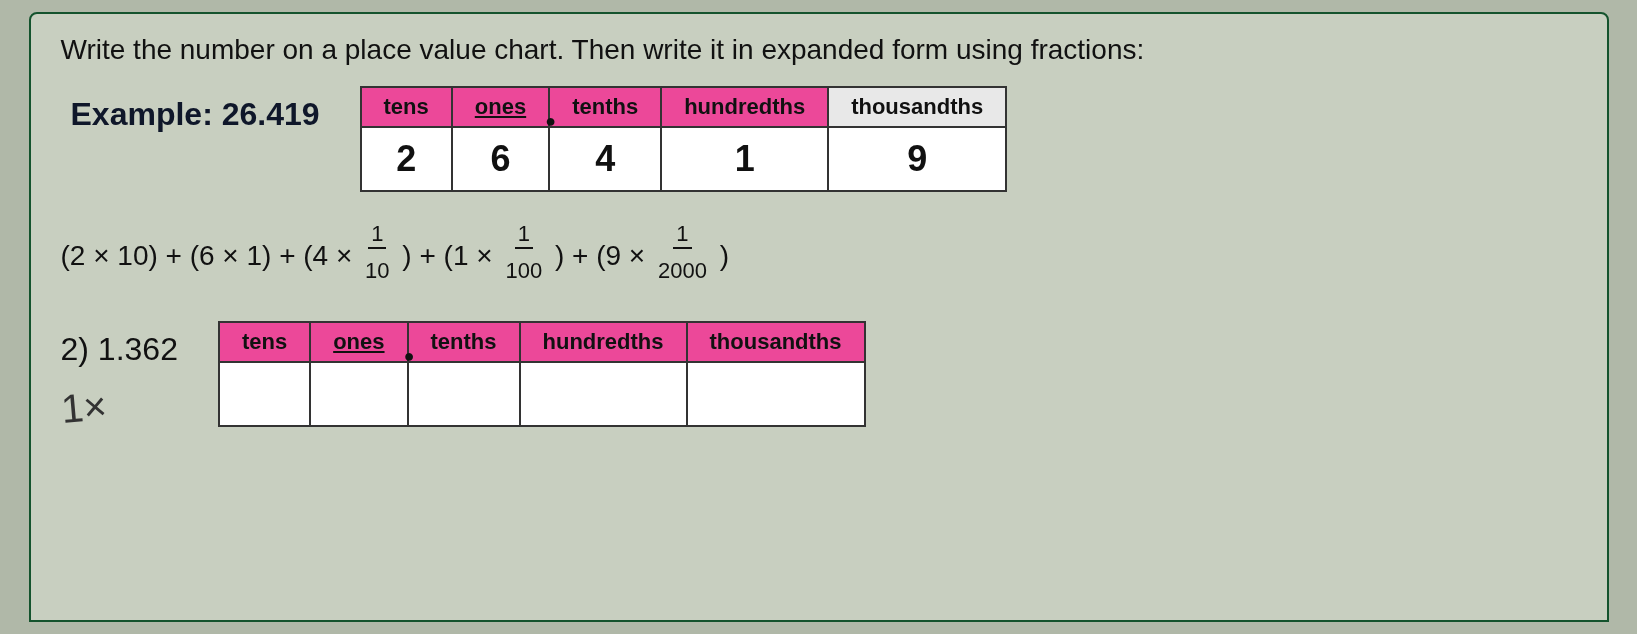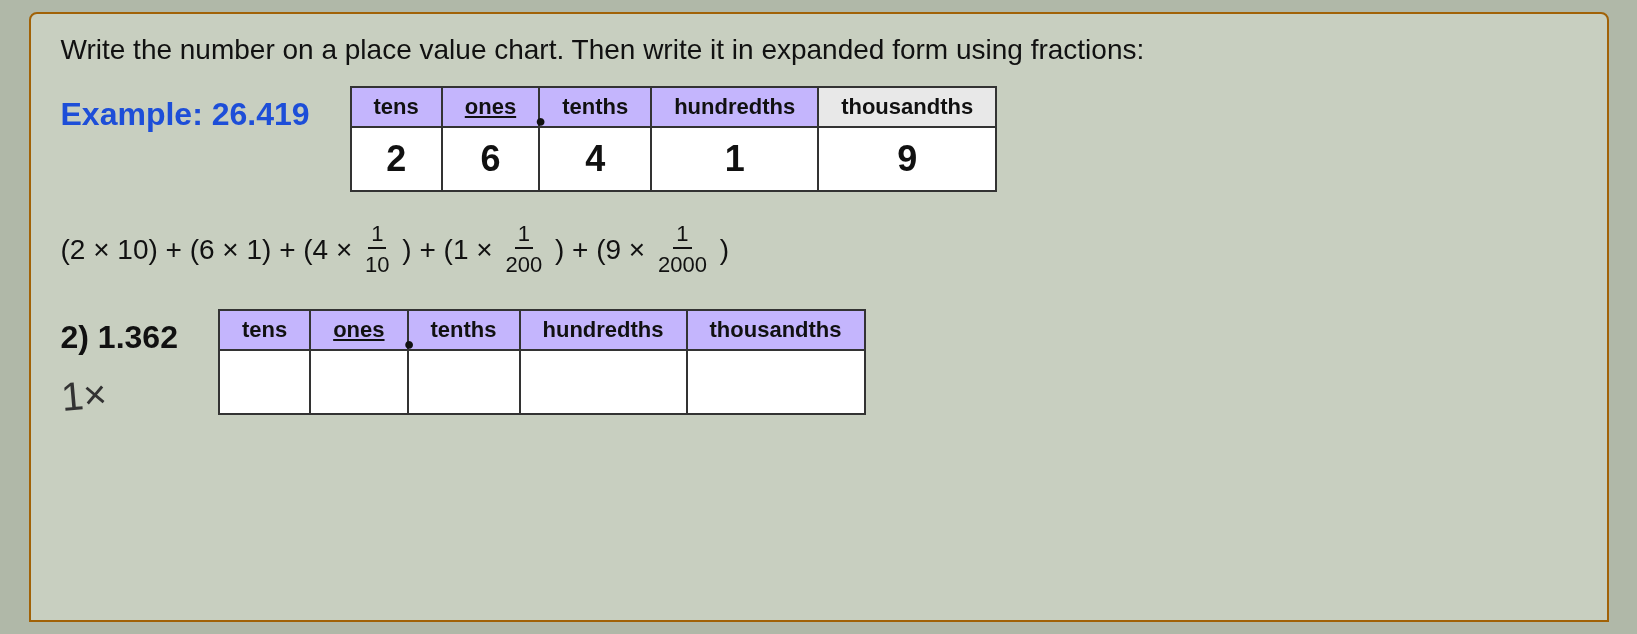--- a/index.html
+++ b/index.html
@@ -12,21 +12,21 @@
       overflow: hidden;
       position: relative;
     }
 
     .page {
       background: #c8cfc0;
       width: 1580px;
       height: 610px;
       margin: 12px auto;
       border-radius: 8px 8px 0 0;
-      border: 2px solid #a16207;
+      border: 2px solid #14532d;
       padding: 18px 30px 20px 30px;
       position: relative;
     }
 
     .instruction {
       font-size: 28px;
       font-weight: normal;
       color: #111;
       margin-bottom: 18px;
       line-height: 1.3;
@@ -35,37 +35,38 @@
     .top-section {
       display: flex;
       align-items: flex-start;
       gap: 40px;
       margin-bottom: 30px;
     }
 
     .example-label {
       font-size: 32px;
       font-weight: bold;
-      color: #1d4ed8;
+      color: #0f172a;
       margin-top: 10px;
       white-space: nowrap;
+      margin-left: 10px;
     }
 
     .place-value-table {
       border-collapse: collapse;
       border: 2px solid #333;
     }
 
     .place-value-table th {
       border: 2px solid #333;
       padding: 6px 22px;
       font-size: 22px;
       font-weight: bold;
       text-align: center;
-      background: #c4b5fd;
+      background: #ec4899;
       color: #111;
     }
 
     .place-value-table td {
       border: 2px solid #333;
       padding: 10px 22px;
       font-size: 36px;
       font-weight: bold;
       text-align: center;
       background: #fff;
@@ -109,39 +110,39 @@
       font-size: 22px;
       line-height: 1.1;
       margin: 0 2px;
     }
     .frac .num {
       border-bottom: 2px solid #111;
       padding: 0 3px;
       font-size: 22px;
     }
     .frac .den {
-      padding: 4px 3px;
+      padding: 10px 3px;
       font-size: 22px;
     }
 
     .problem2-section {
       display: flex;
       align-items: flex-start;
       gap: 40px;
     }
 
     .problem2-left {
       display: flex;
       flex-direction: column;
       gap: 8px;
     }
 
     .problem2-label {
       font-size: 32px;
-      font-weight: bold;
+      font-weight: normal;
       color: #111;
       margin-top: 10px;
     }
 
     .handwritten {
       font-size: 40px;
       font-family: 'Comic Sans MS', cursive, sans-serif;
       color: #333;
       margin-top: 6px;
       transform: rotate(-5deg);
@@ -186,21 +187,21 @@
 
   <div class="expanded-form">
     (2 × 10) + (6 × 1) + (4 ×
     <span class="frac">
       <span class="num">1</span>
       <span class="den">10</span>
     </span>
     ) + (1 ×
     <span class="frac">
       <span class="num">1</span>
-      <span class="den">200</span>
+      <span class="den">100</span>
     </span>
     ) + (9 ×
     <span class="frac">
       <span class="num">1</span>
       <span class="den">2000</span>
     </span>
     )
   </div>
 
   <div class="problem2-section">

